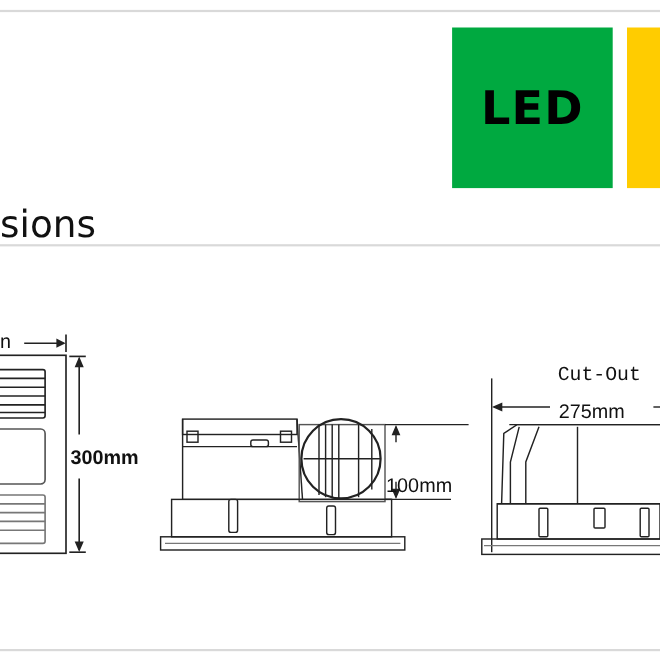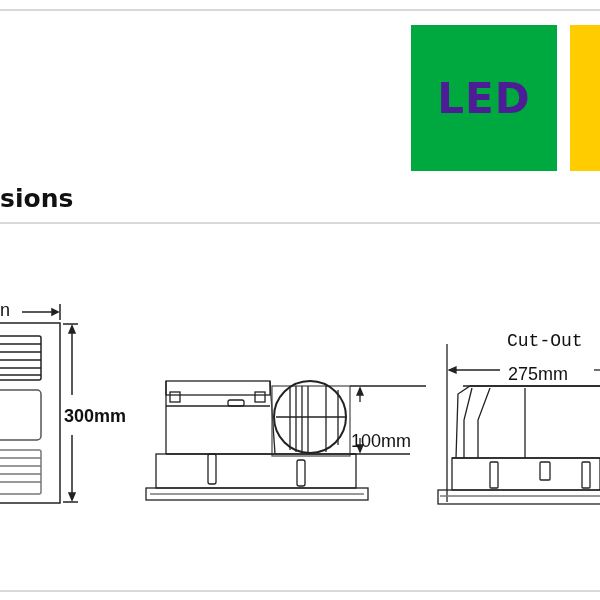--- a/index.html
+++ b/index.html
@@ -1,20 +1,20 @@
 <!DOCTYPE html>
 <html><head>
 <meta charset="utf-8">
 <style>
   html, body { margin:0; padding:0; background:#ffffff; }
   body { width:600px; height:600px; position:relative; overflow:hidden; font-family:"DejaVu Sans", sans-serif; color:#111; }
   .rule { position:absolute; left:0; width:600px; height:2px; background:#d9d9d9; }
   .badge { position:absolute; display:flex; align-items:center; justify-content:center; }
-  .badge span { color:#4c1d95; font-weight:bold; font-size:42px; letter-spacing:1px; font-family:"DejaVu Sans", sans-serif; }
-  .heading { position:absolute; left:0; top:184px; font-size:25px; font-weight:bold; font-family:"DejaVu Sans", sans-serif; letter-spacing:0px; }
+  .badge span { color:#000000; font-weight:bold; font-size:42px; letter-spacing:1px; font-family:"DejaVu Sans", sans-serif; }
+  .heading { position:absolute; left:0; top:184px; font-size:34px; font-weight:normal; font-family:"DejaVu Sans", sans-serif; letter-spacing:0px; }
   .dimlabel { position:absolute; font-size:18px; font-family:"Liberation Sans", sans-serif; color:#111; white-space:nowrap; }
   svg { position:absolute; left:0; top:0; }
 </style>
 </head>
 <body>
 
 <div class="rule" style="top:9px;"></div>
 
 <div class="badge" style="left:411px; top:25px; width:146px; height:146px; background:#00a940;">
   <span>LED</span>

